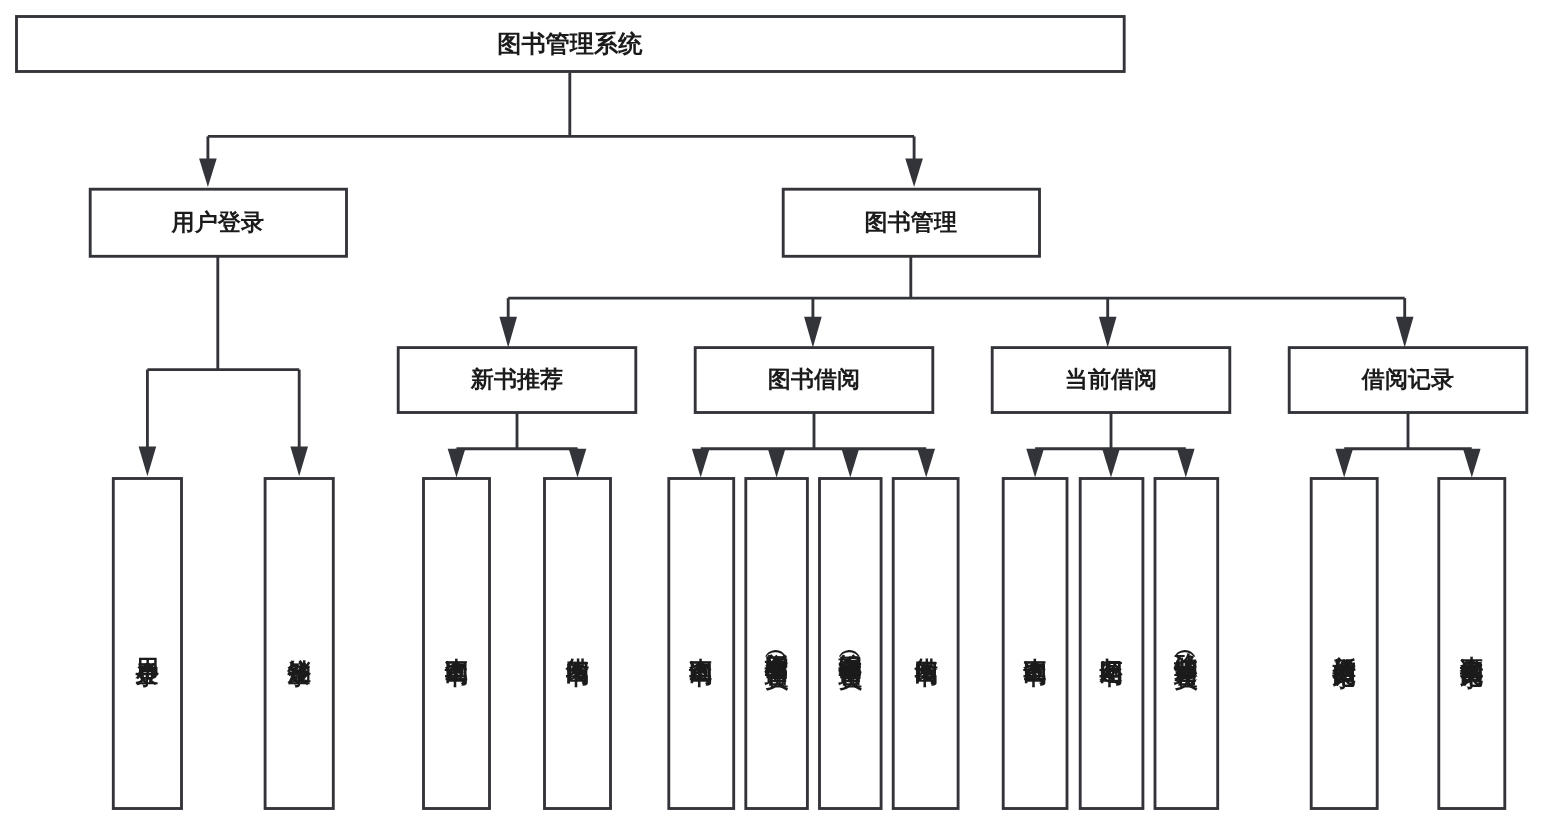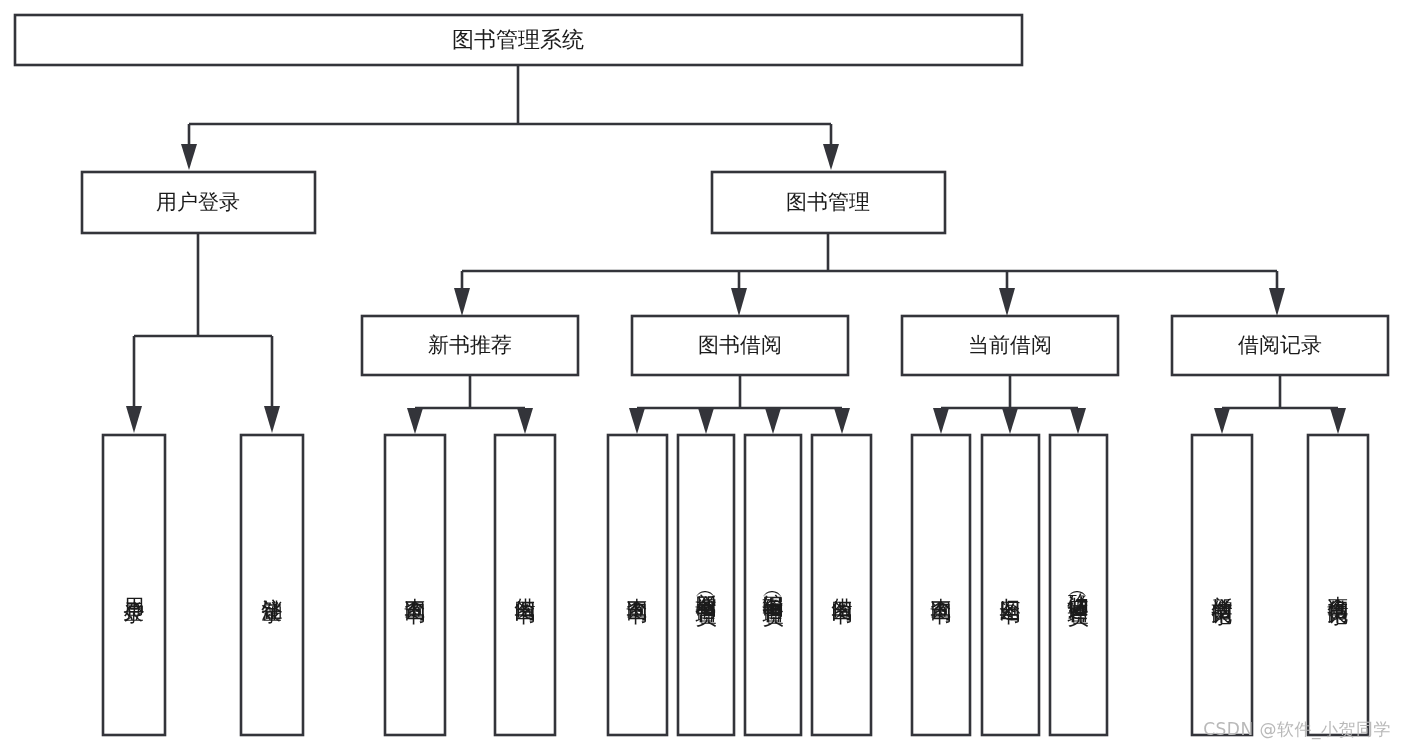--- a/index.html
+++ b/index.html
@@ -9,20 +9,21 @@
   }
   body {
     font-family: "DejaVu Sans", "Liberation Sans", sans-serif;
   }
   #canvas {
     position: relative;
     width: 1405px;
     height: 747px;
     background: #ffffff;
     overflow: hidden;
+    font-weight: bold;
   }
   svg#diagram {
     position: absolute;
     left: 0;
     top: 0;
     width: 1405px;
     height: 747px;
     display: block;
   }
   .node-rect {
@@ -235,15 +236,14 @@
       <rect class="node-rect" x="1192" y="435" width="60" height="300"></rect>
       <text class="leaf-label" x="1222" y="585">新增借阅记录</text>
     </g>
     <g>
       <rect class="node-rect" x="1308" y="435" width="60" height="300"></rect>
       <text class="leaf-label" x="1338" y="585">查询借阅记录</text>
     </g>
 
   </svg>
 
-  <div class="watermark">CSDN @软件_小贺同学</div>
 
 </div>
 
 </body></html>

